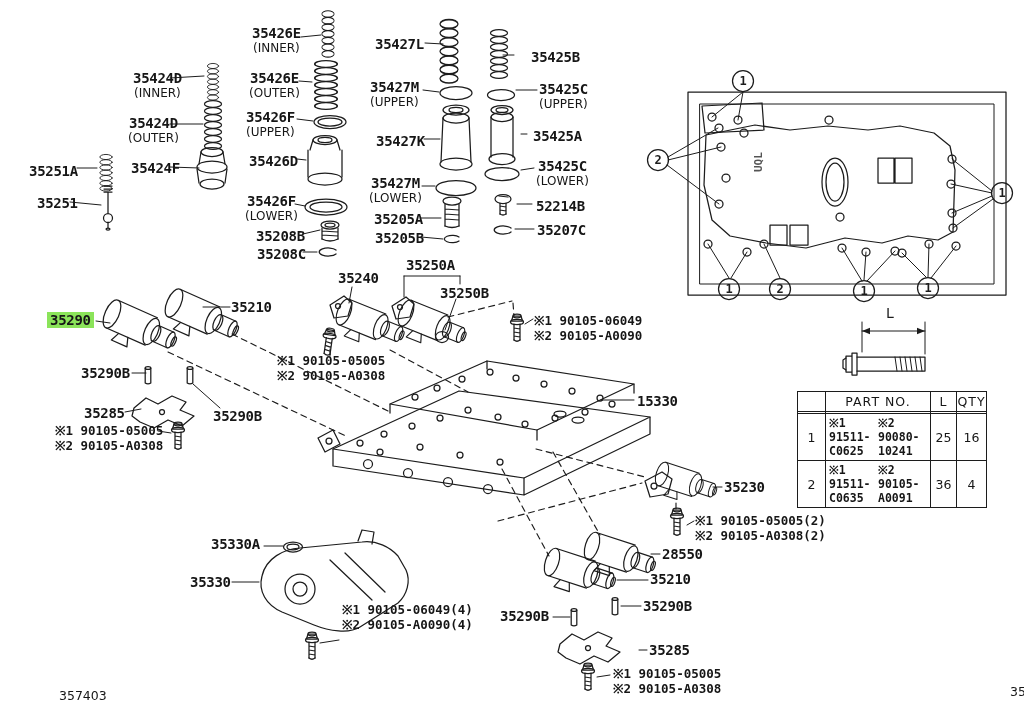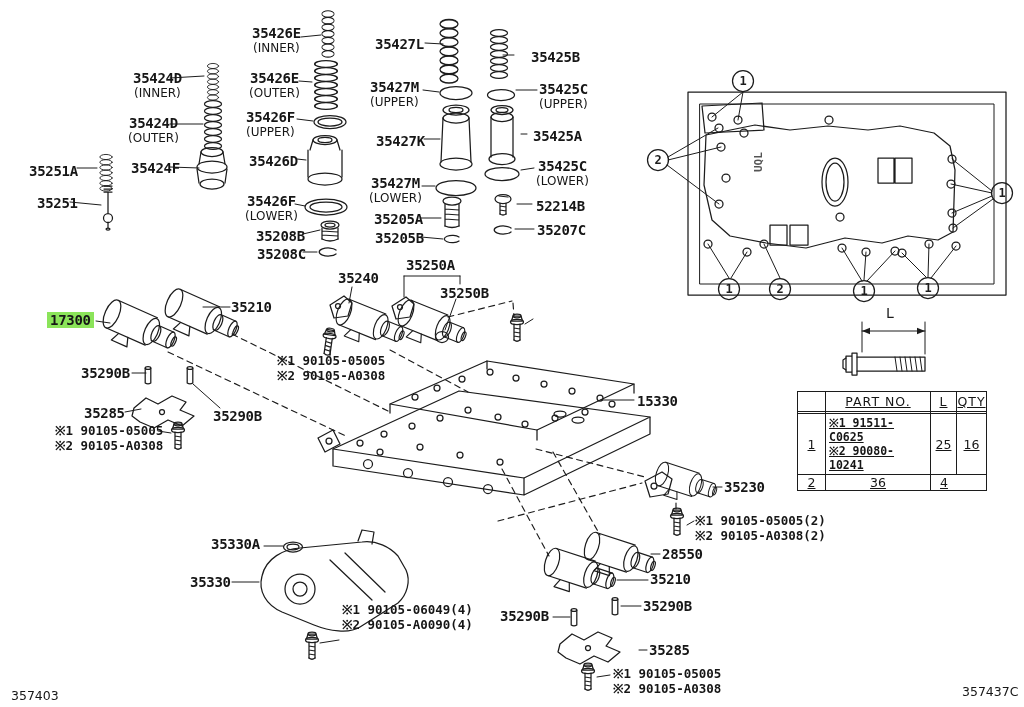--- a/index.html
+++ b/index.html
@@ -19,29 +19,29 @@
   .pl .code{font:700 14px "DejaVu Sans Mono","Liberation Mono",monospace;letter-spacing:-0.3px;}
   .pl .sub{font:400 12px "DejaVu Sans","Liberation Sans",sans-serif;}
   .hl .code{background:#8BE45A;padding:0 3px;}
   .fl{position:absolute;white-space:nowrap;z-index:3;
       font:700 12.5px "DejaVu Sans Mono","Liberation Mono",monospace;line-height:15px;}
   .title{position:absolute;left:684px;top:31px;z-index:3;
          font:700 14.5px "DejaVu Sans Mono","Liberation Mono",monospace;letter-spacing:1.5px;
          border-bottom:1.5px solid #1c1c1c;padding-bottom:3px;}
   .legend{position:absolute;left:810px;top:569px;z-index:3;
           font:400 13px "DejaVu Sans","Liberation Sans",sans-serif;line-height:17px;letter-spacing:.4px;}
-  .cid{position:absolute;z-index:3;font:400 12.5px "DejaVu Sans","Liberation Sans",sans-serif;}
+  .cid{position:absolute;z-index:3;font:400 12.5px "DejaVu Sans","Liberation Sans",sans-serif;margin-left:48px;}
 
   .ptable{position:absolute;left:797px;top:391px;width:188px;z-index:3;background:#fff;
-          border:1.8px solid #1c1c1c;display:grid;grid-template-columns:28px 105px 26px 1fr;text-decoration:underline;}
+          border:1.8px solid #1c1c1c;display:grid;grid-template-columns:28px 105px 26px 1fr;}
   .ptable .cell{border-right:1.2px solid #1c1c1c;border-bottom:1.2px solid #1c1c1c;
                 display:flex;align-items:center;justify-content:center;}
   .ptable .hdr{height:19px;font:400 12.5px "DejaVu Sans","Liberation Sans",sans-serif;
                letter-spacing:1px;border-bottom:3.5px double #1c1c1c;}
-  .ptable .pnum{flex-direction:column;align-items:flex-end;padding:2px 3px;
+  .ptable .pnum{flex-direction:row;align-items:flex-end;padding:2px 3px;
                 font:700 11.5px "DejaVu Sans Mono","Liberation Mono",monospace;line-height:14px;}
   .ptable .ctr{font:400 12.5px "DejaVu Sans","Liberation Sans",sans-serif;}
   .ptable .last{border-right:none;}
   .ptable .bot{border-bottom:none;}
 </style>
 </head>
 <body>
 
 <div id="stage">
 
@@ -485,21 +485,21 @@
       <span class="sub">(LOWER)</span>
     </div>
 <div class="pl" style="left:536px;top:198px">
       <span class="code">52214B</span>
     </div>
 <div class="pl" style="left:537px;top:222px">
       <span class="code">35207C</span>
     </div>
 
 <div class="pl hl" style="left:47px;top:312px">
-      <span class="code">17300</span>
+      <span class="code">35290</span>
     </div>
 <div class="pl" style="left:231px;top:299px">
       <span class="code">35210</span>
     </div>
 <div class="pl" style="left:338px;top:270px">
       <span class="code">35240</span>
     </div>
 <div class="pl" style="left:406px;top:257px">
       <span class="code">35250A</span>
     </div>
@@ -543,20 +543,24 @@
       <span class="code">35330</span>
     </div>
 
 <div class="fl" style="left:277px;top:353px">
       <div>※1 90105-05005</div>
       <div>※2 90105-A0308</div>
     </div>
 <div class="fl" style="left:55px;top:423px">
       <div>※1 90105-05005</div>
       <div>※2 90105-A0308</div>
+    </div>
+<div class="fl" style="left:534px;top:313px">
+      <div>※1 90105-06049</div>
+      <div>※2 90105-A0090</div>
     </div>
 <div class="fl" style="left:695px;top:513px">
       <div>※1 90105-05005(2)</div>
       <div>※2 90105-A0308(2)</div>
     </div>
 <div class="fl" style="left:342px;top:602px">
       <div>※1 90105-06049(4)</div>
       <div>※2 90105-A0090(4)</div>
     </div>
 <div class="fl" style="left:613px;top:666px">
@@ -572,20 +576,24 @@
 
   <div class="cell ctr">1</div>
   <div class="cell pnum">
     <span>※1 91511-C0625</span>
     <span>※2 90080-10241</span>
   </div>
   <div class="cell ctr">25</div>
   <div class="cell ctr last">16</div>
 
   <div class="cell ctr bot">2</div>
+  <div class="cell pnum bot">
+    <span>※1 91511-C0635</span>
+    <span>※2 90105-A0091</span>
+  </div>
   <div class="cell ctr bot">36</div>
   <div class="cell ctr last bot">4</div>
 </div>
 
 <div class="cid" style="left:11px;top:688px">357403</div>
 <div class="cid" style="left:962px;top:684px">357437C</div>
 
 </div>
 
 </body></html>

